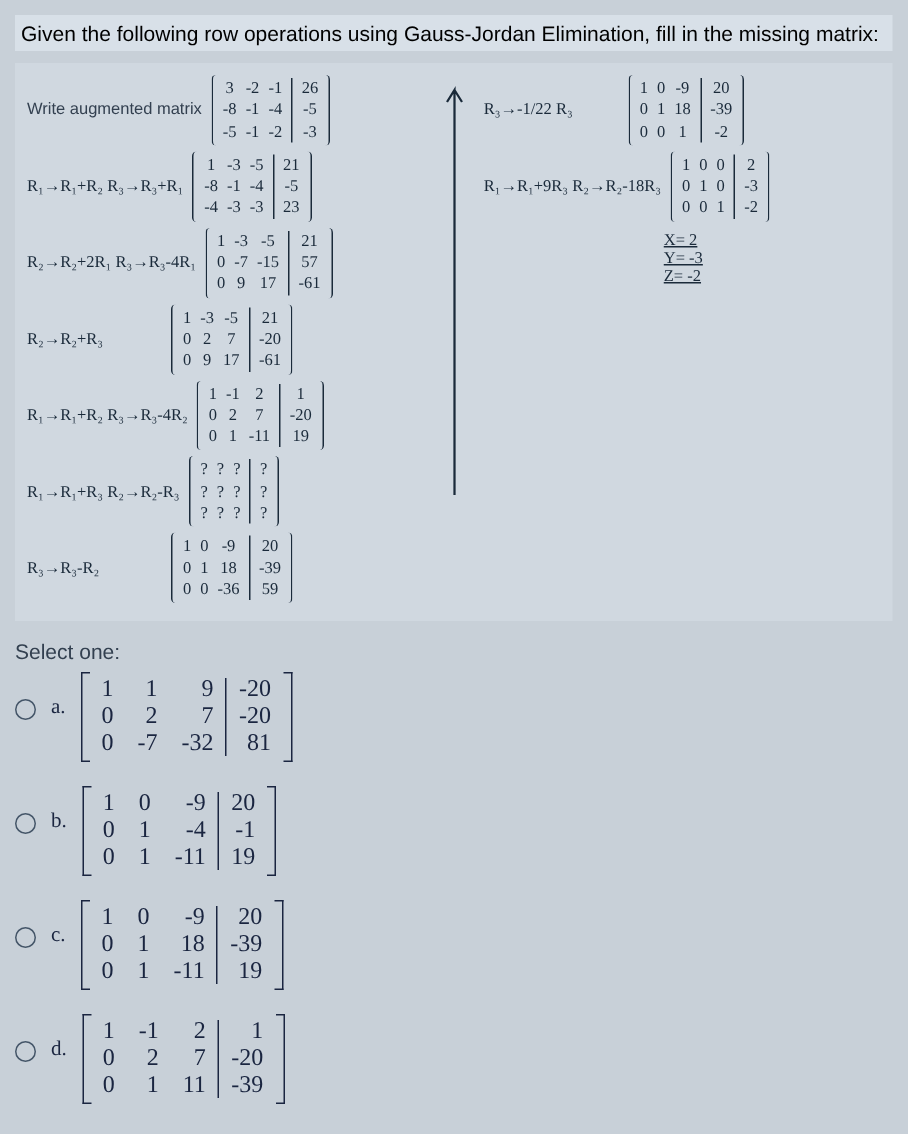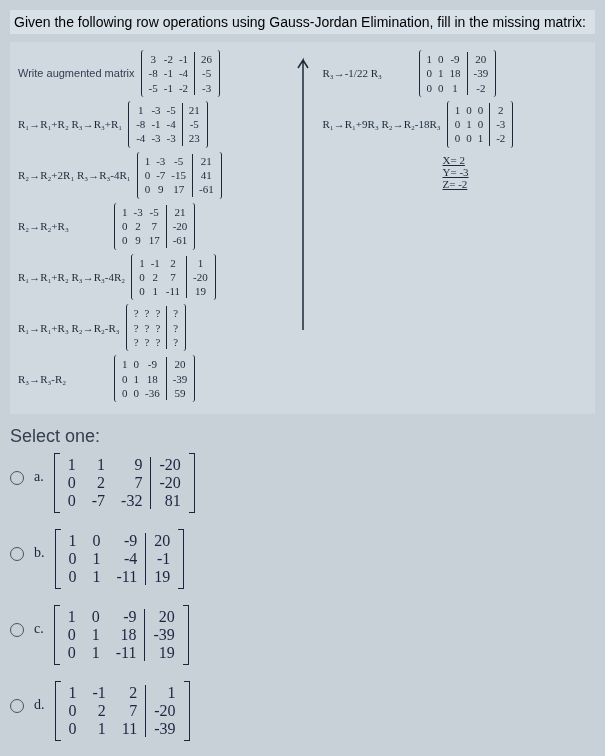--- a/index.html
+++ b/index.html
@@ -41,21 +41,21 @@
   border-left: 1.5px solid #1a2a3a;
   border-right: 1.5px solid #1a2a3a;
   border-radius: 3px;
   padding: 2px 4px;
   font-size: 11px;
   line-height: 1.3;
 }
 .mcol { display:flex; flex-direction:column; align-items:center; padding: 0 3px;}
 .aug-bar { width:1px; background:#1a2a3a; margin: 0 3px;}
 .select-one {
-  font-size: 18px;
+  font-size: 14px;
   color: #334050;
   margin: 12px 0 6px 0;
 }
 .option-row {
   display: flex;
   align-items: flex-start;
   gap: 10px;
   margin-bottom: 12px;
   font-family: 'Times New Roman', serif;
   color: #1a2540;
@@ -159,21 +159,21 @@
               <span>9</span>
             </span>
             <span class="mcol">
               <span>-5</span>
               <span>-15</span>
               <span>17</span>
             </span>
             <span class="aug-bar"></span>
             <span class="mcol">
               <span>21</span>
-              <span>41</span>
+              <span>57</span>
               <span>-61</span>
             </span>
           </span></span>
       </div>
     <div class="work-row">
         <span class="ops-label">R₂→R₂+R₃</span>
         <span id="lm3"><span class="hand-matrix">
             <span class="mcol">
               <span>1</span>
               <span>0</span>

